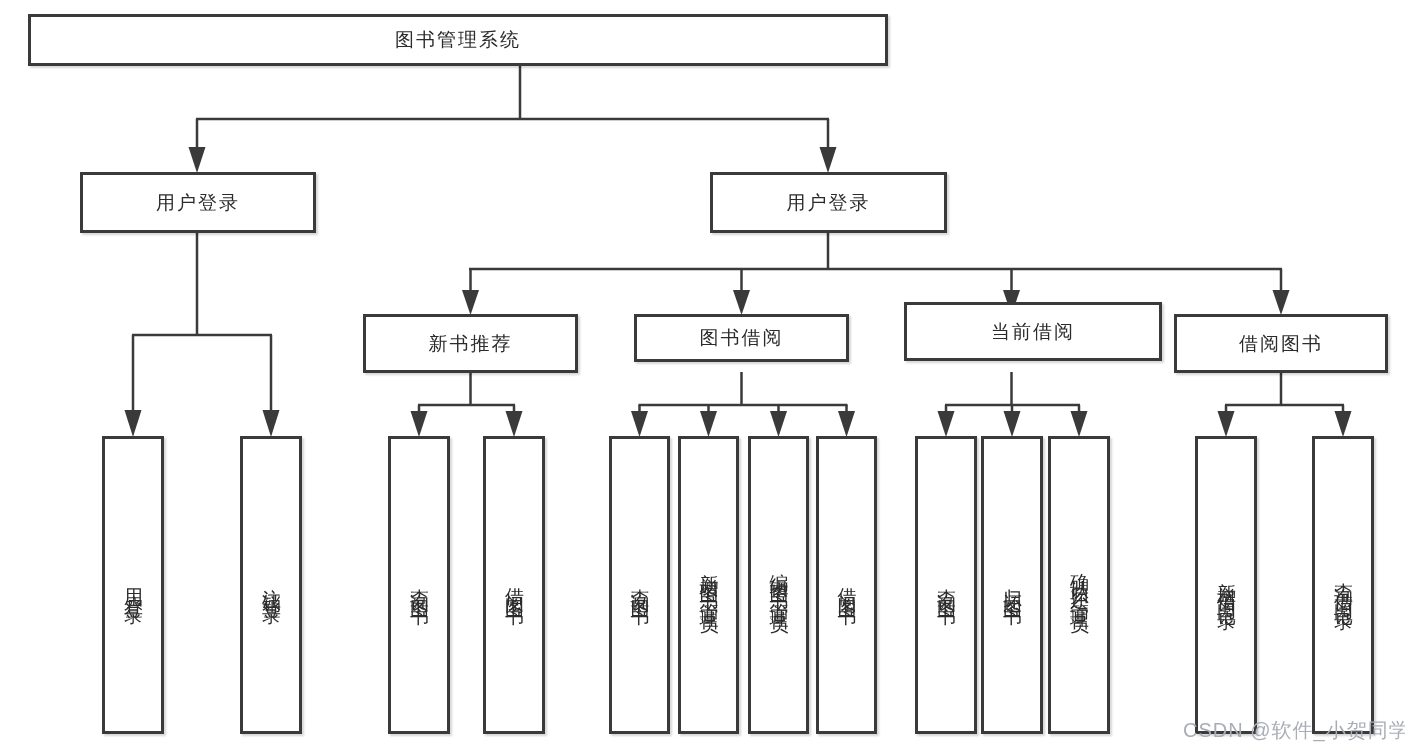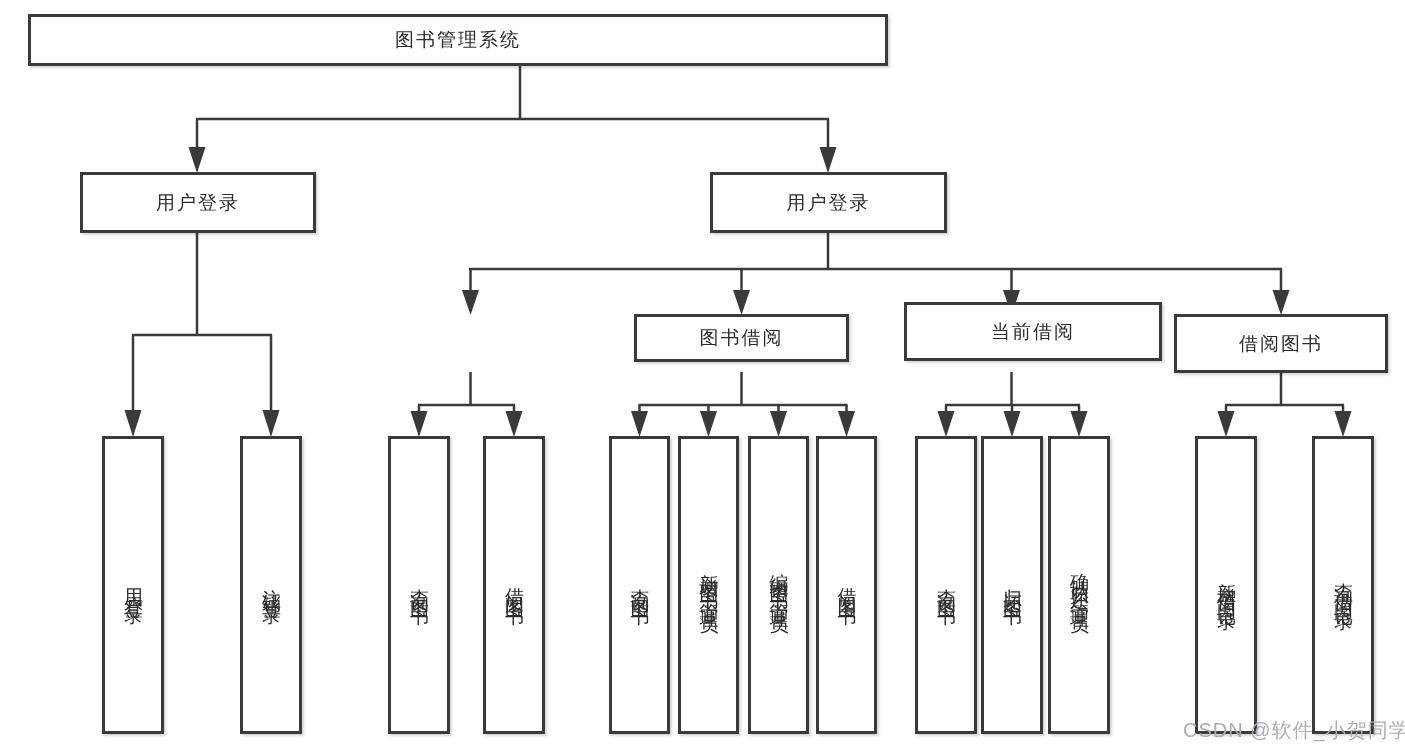--- a/index.html
+++ b/index.html
@@ -106,20 +106,21 @@
       <polygon points="1070.5,411 1087.5,411 1079,437" fill="#3a3a3a"></polygon>
       <polygon points="1217.5,411 1234.5,411 1226,437" fill="#3a3a3a"></polygon>
       <polygon points="1334.5,411 1351.5,411 1343,437" fill="#3a3a3a"></polygon>
     </svg>
 
   <div class="box h" style="left:28px;top:14px;width:860px;height:52px">图书管理系统</div>
 
   <div class="box h" style="left:80px;top:172px;width:236px;height:61px">用户登录</div>
   <div class="box h" style="left:710px;top:172px;width:237px;height:61px">用户登录</div>
 
+  <div class="box h" style="left:363px;top:314px;width:215px;height:59px">新书推荐</div>
   <div class="box h" style="left:634px;top:314px;width:215px;height:48px">图书借阅</div>
   <div class="box h" style="left:904px;top:302px;width:258px;height:59px">当前借阅</div>
   <div class="box h" style="left:1174px;top:314px;width:214px;height:59px">借阅图书</div>
 
   <div class="box v" style="left:102px;top:436px;width:62px;height:298px">用户登录</div>
   <div class="box v" style="left:240px;top:436px;width:62px;height:298px">注销登录</div>
 
   <div class="box v" style="left:388px;top:436px;width:62px;height:298px">查询图书</div>
   <div class="box v" style="left:483px;top:436px;width:62px;height:298px">借阅图书</div>
 

